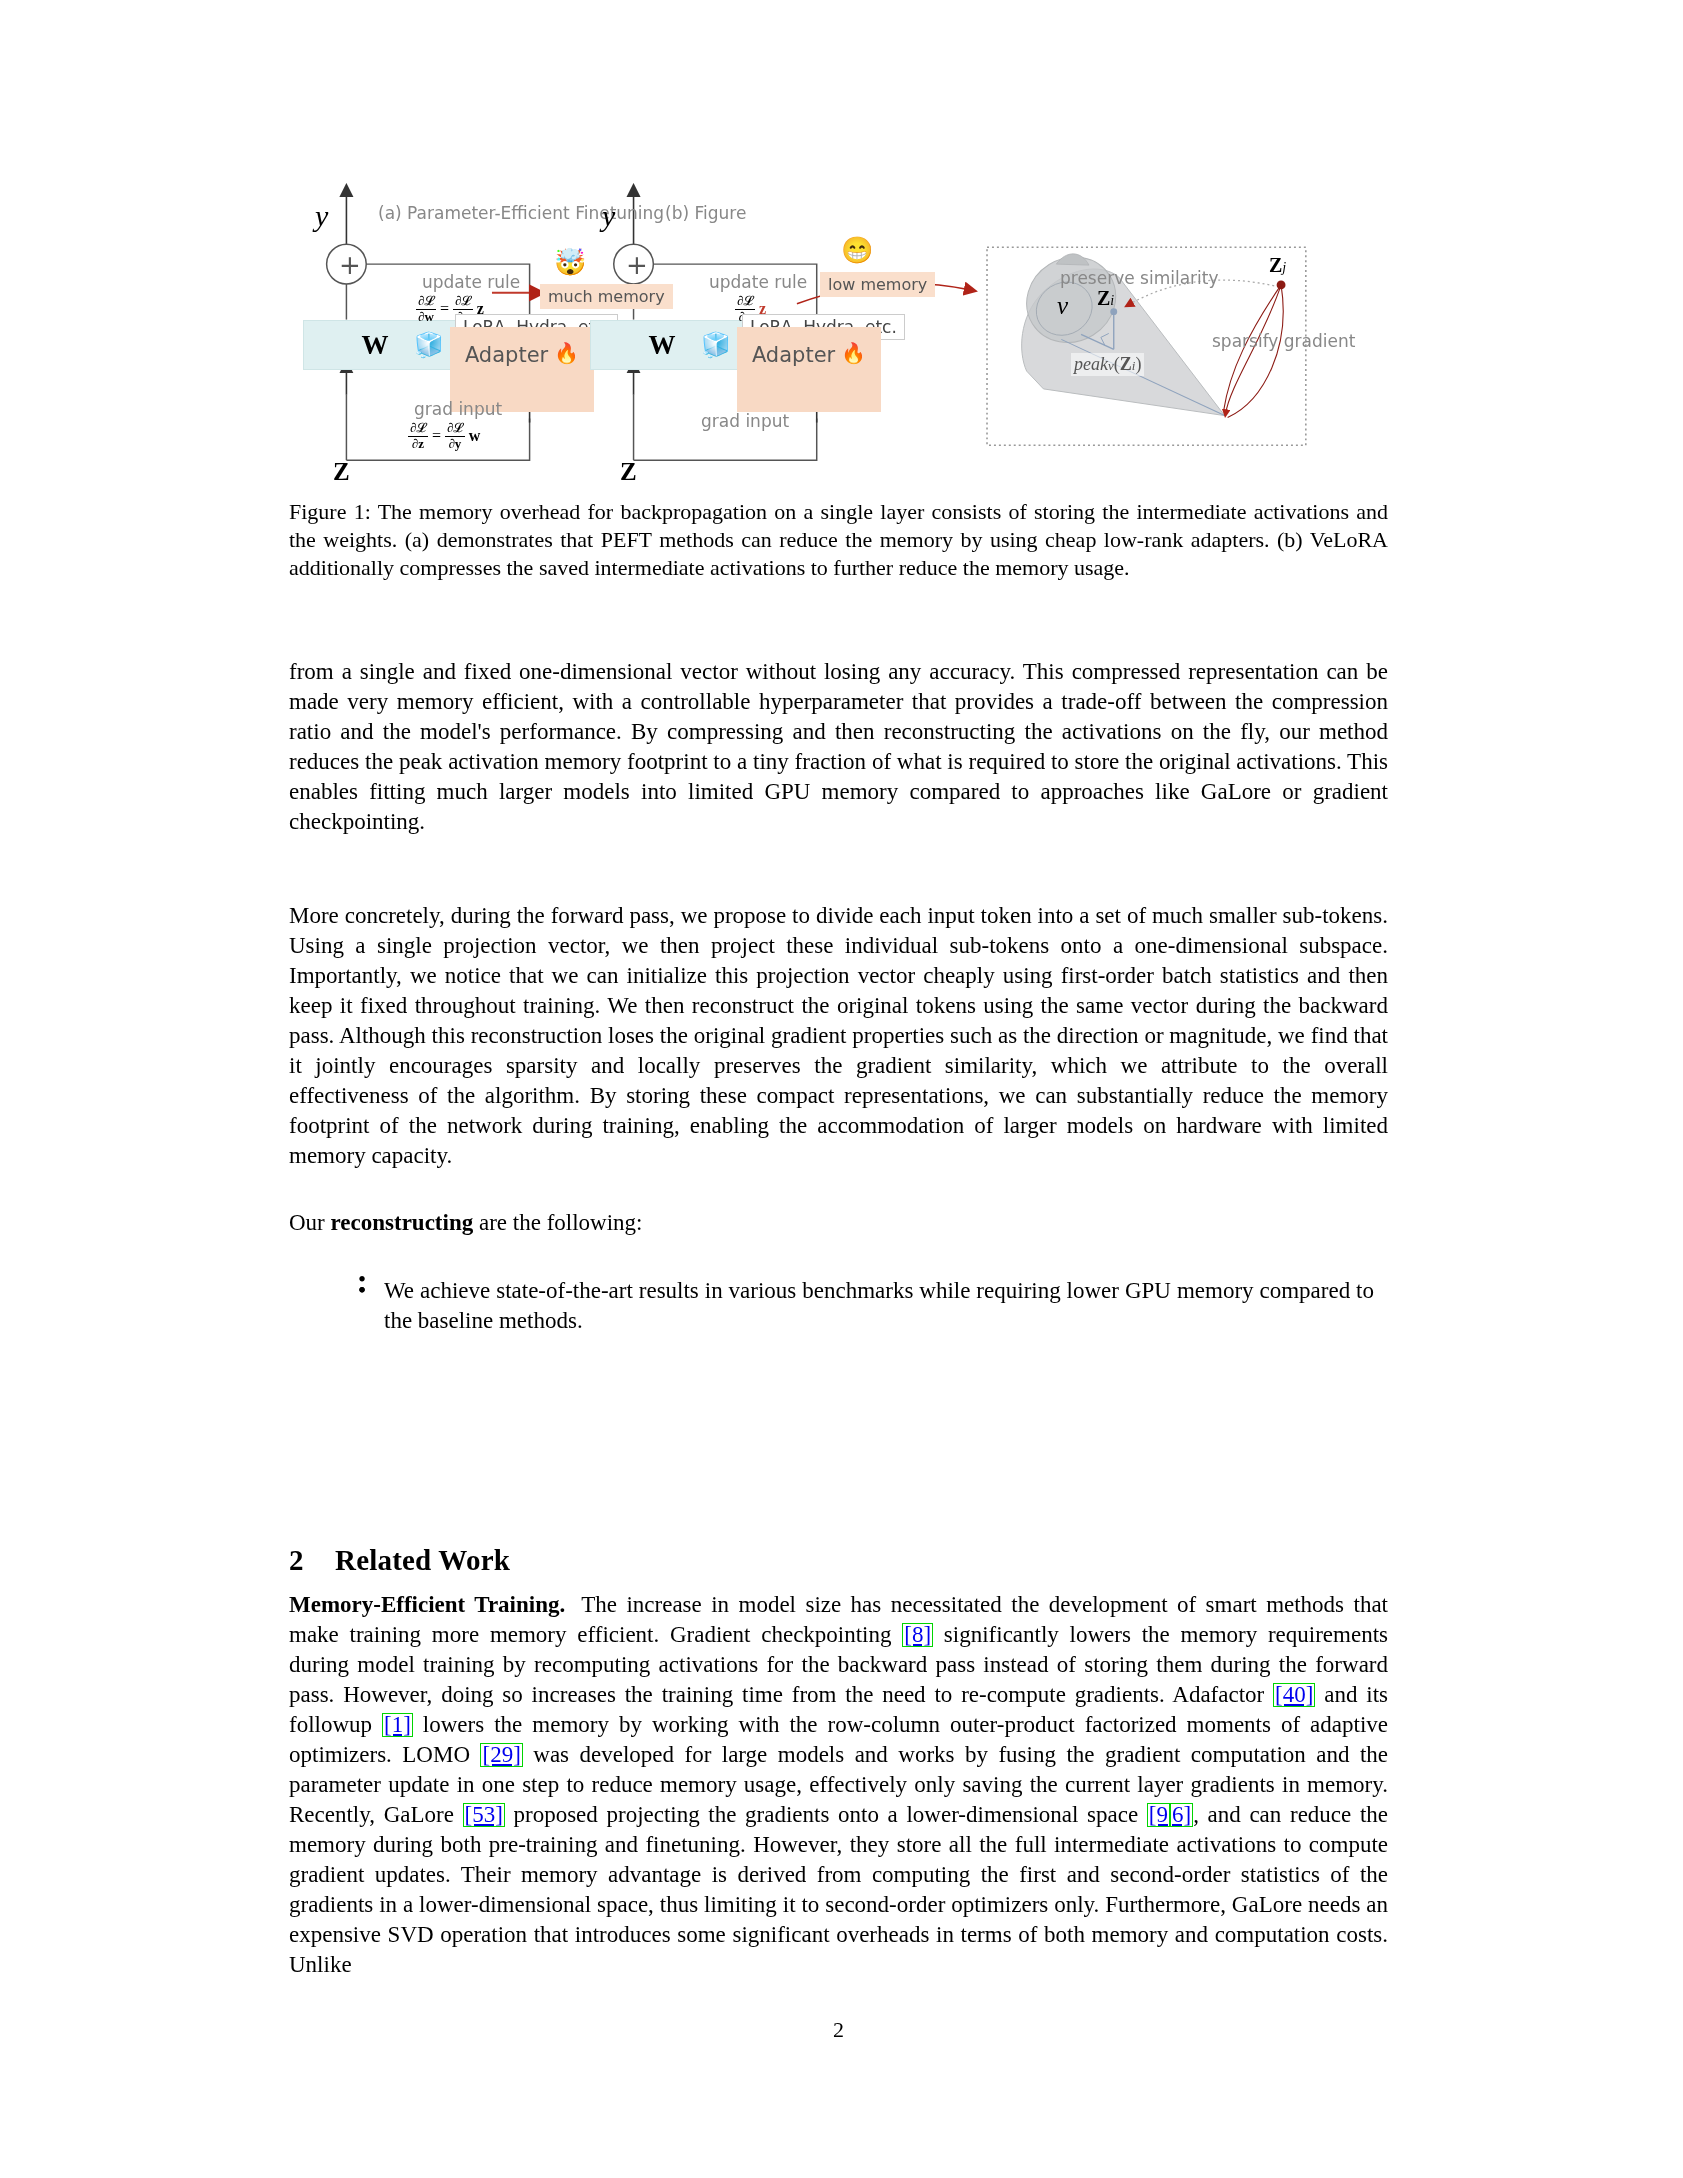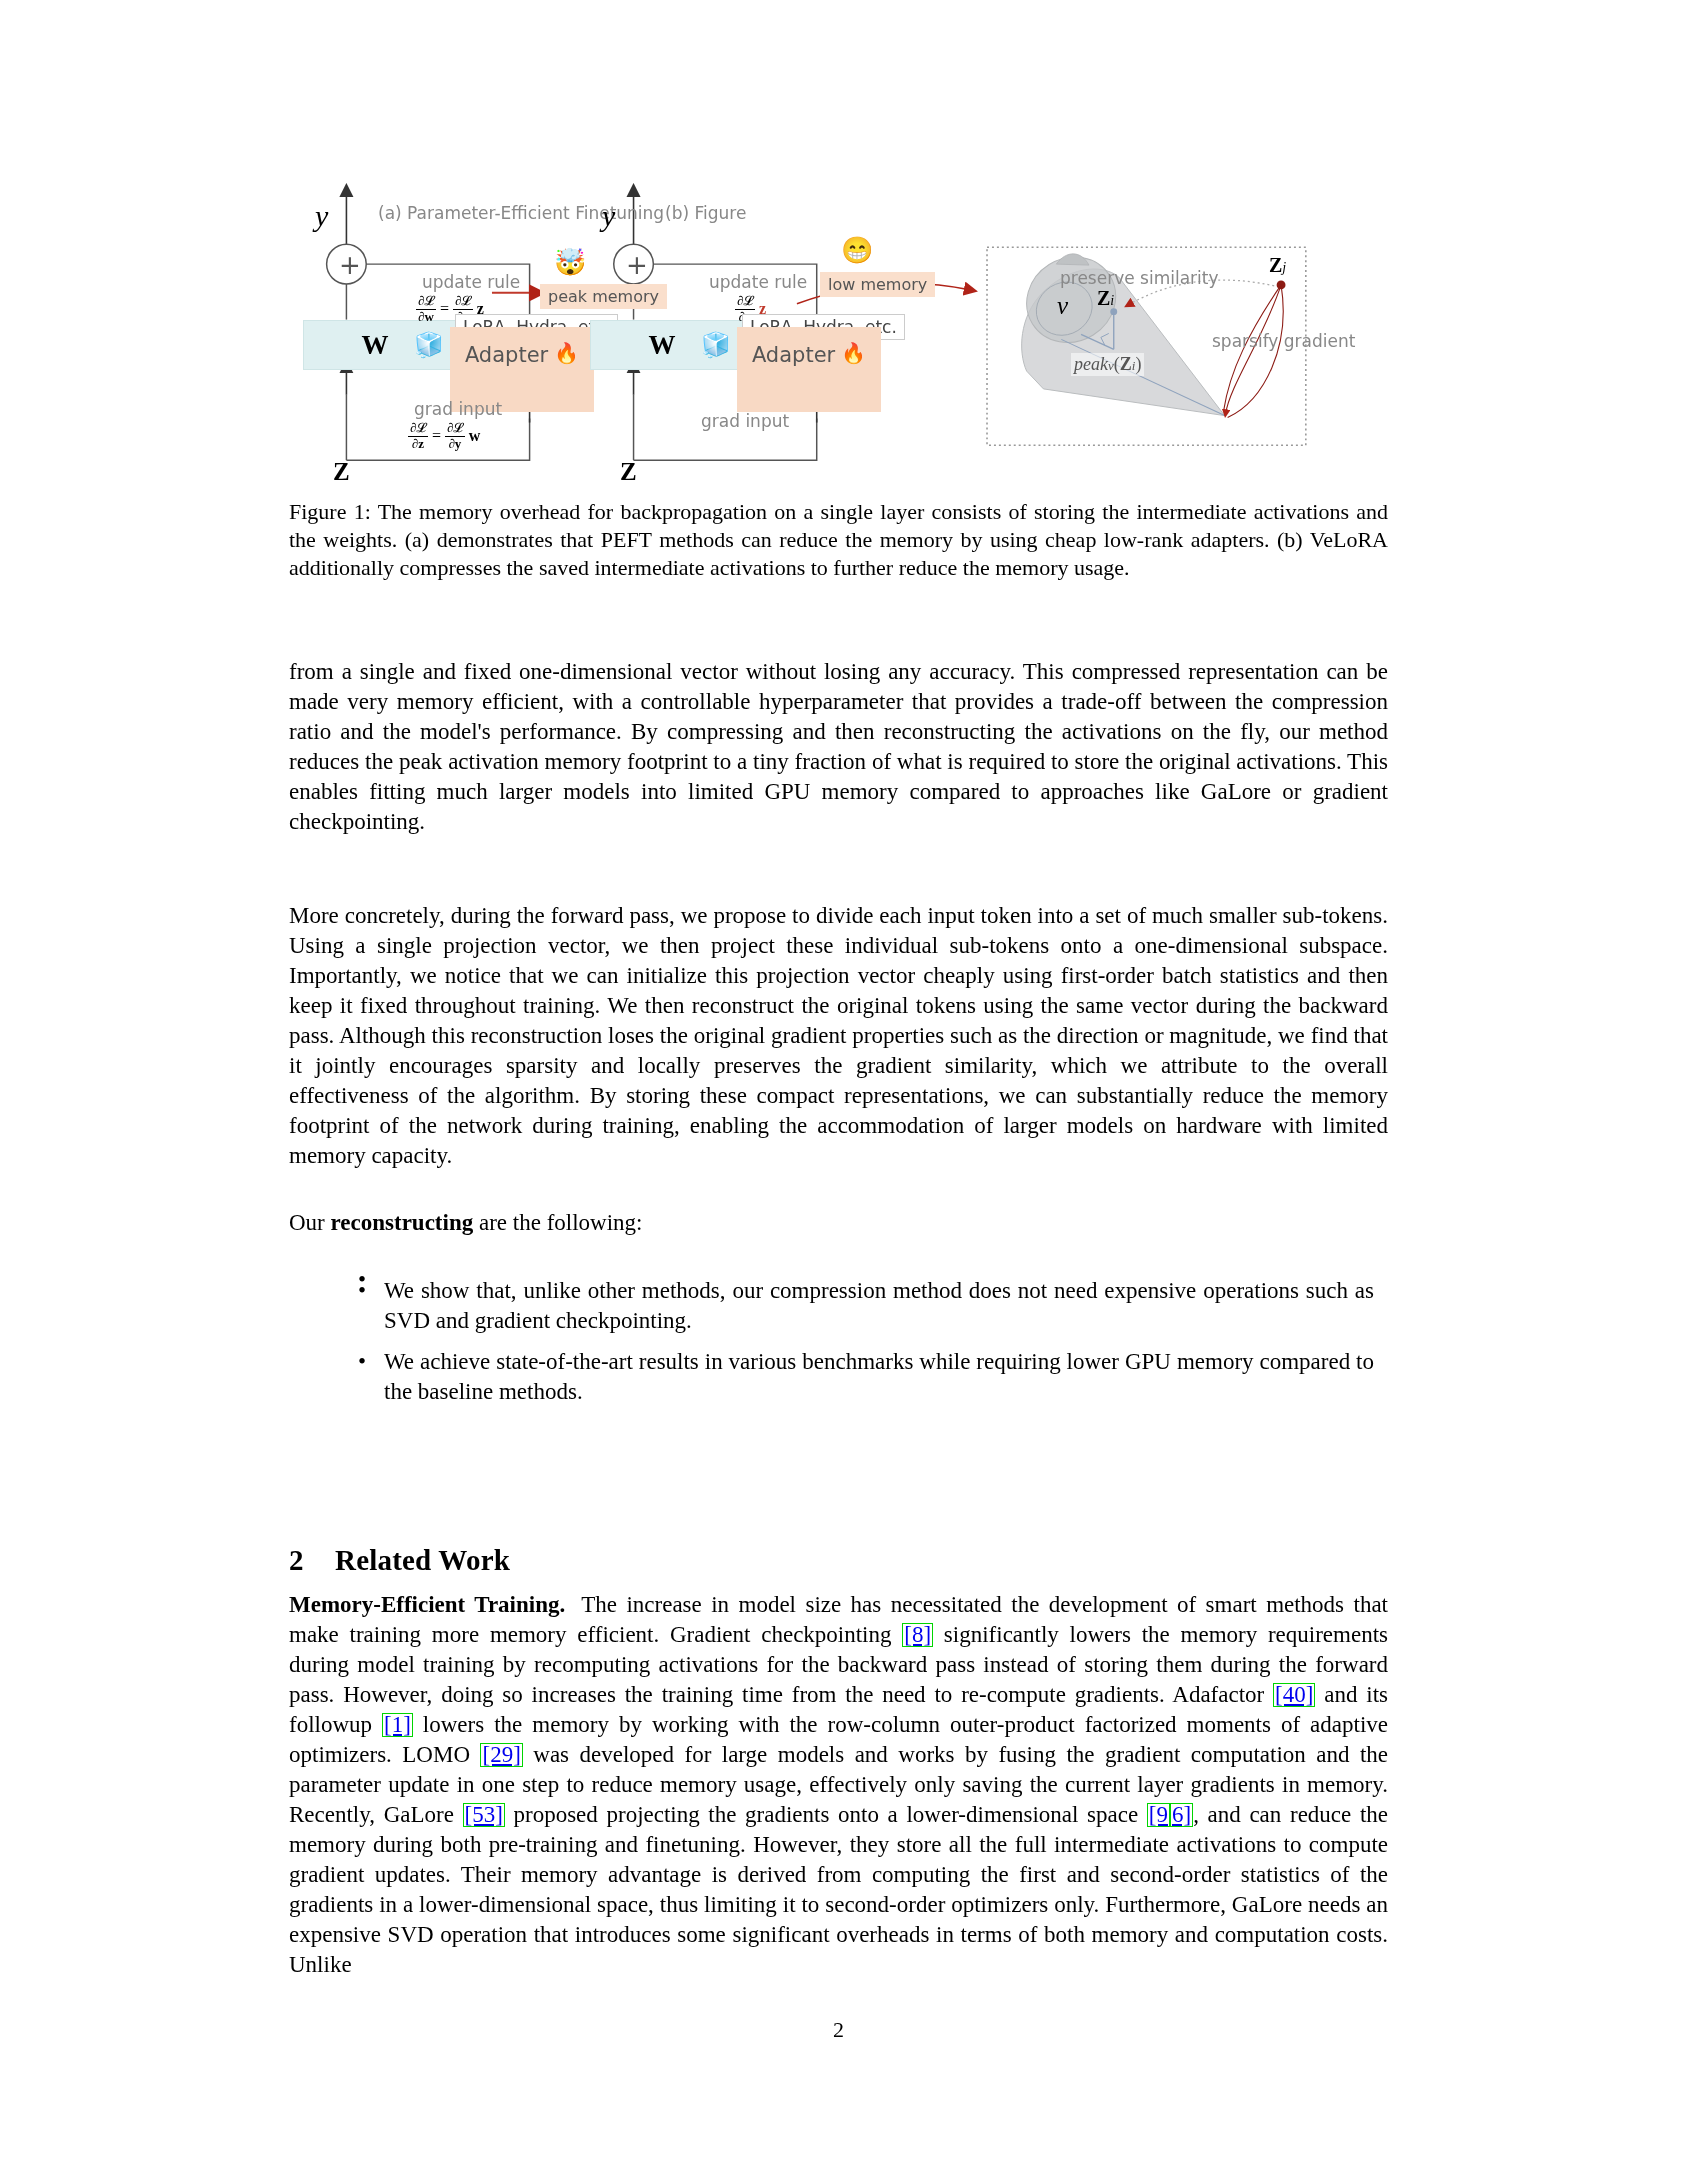--- a/index.html
+++ b/index.html
@@ -279,21 +279,21 @@
       </div>
 
       <div class="fig-label" style="left:133px; top:99px;">update rule</div>
       <div class="fig-mathlabel" style="left:127px; top:121px;">
         <span class="frac"><span class="num">∂𝓛</span><span class="den">∂<b>w</b></span></span>
         <span class="mrow"> = </span>
         <span class="frac"><span class="num">∂𝓛</span><span class="den">∂<b>y</b></span></span>
         <span class="mrow mbf">z</span>
       </div>
 
-      <div class="tag-mem" style="left:251px; top:111px;">peak memory</div>
+      <div class="tag-mem" style="left:251px; top:111px;">much memory</div>
       <div class="emoji" style="left:265px; top:77px;">🤯</div>
 
       <div class="tag-white" style="left:166px; top:141px;">LoRA, Hydra, etc.</div>
       <div class="box-adapter" style="left:161px; top:154px; width:144px; height:69px;">
         <span class="alab">Adapter</span>
         <span class="emoji" style="position:static; font-size:20px; margin-left:6px;">🔥</span>
       </div>
 
       <div class="fig-label" style="left:125px; top:226px;">grad input</div>
       <div class="fig-mathlabel" style="left:119px; top:248px;">
@@ -353,21 +353,20 @@
     <div class="para" style="top:1208px;">
       <span>Our </span><span class="runin">reconstructing</span><span> are the following:</span>
     </div>
 
     <div class="bulletlist" style="top:1265px;">
       <div class="bullet">
         <span class="dot">•</span>
       </div>
       <div class="bullet">
         <span class="dot">•</span>
-        <span>We show that, unlike other methods, our compression method does not need expensive operations such as SVD and gradient checkpointing.</span>
       </div>
       <div class="bullet">
         <span class="dot">•</span>
         <span>We achieve state-of-the-art results in various benchmarks while requiring lower GPU memory compared to the baseline methods.</span>
       </div>
     </div>
 
     <div class="h2" style="top:1508px;">
       <span class="num">2</span><span>Related Work</span>
     </div>

